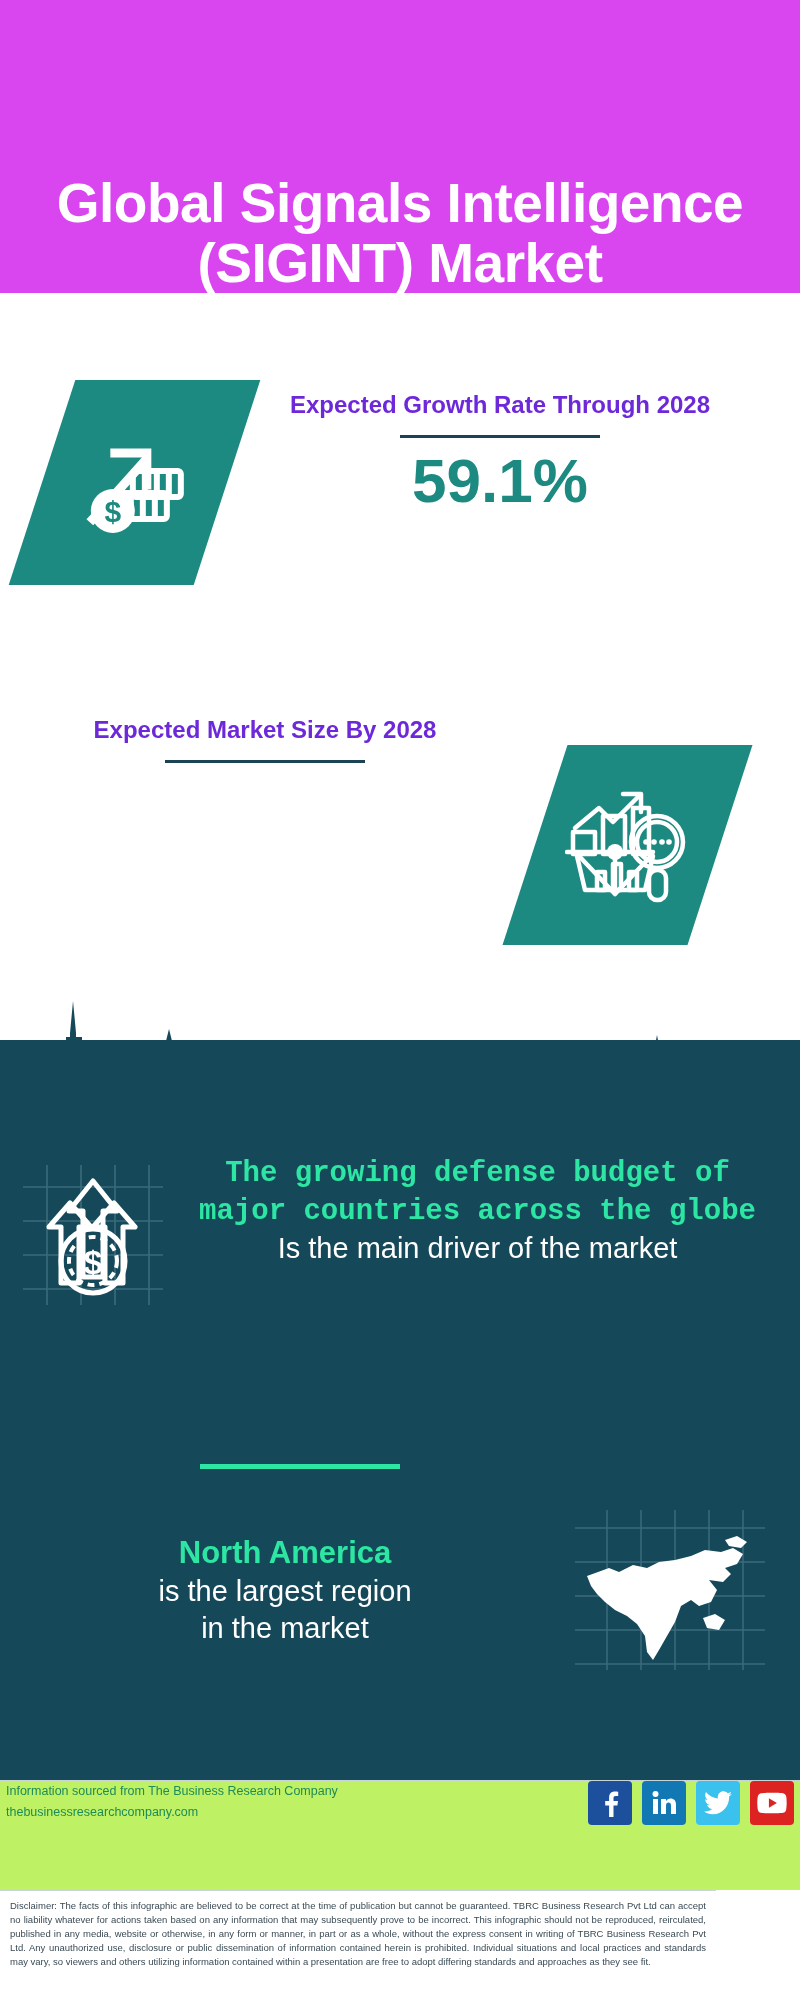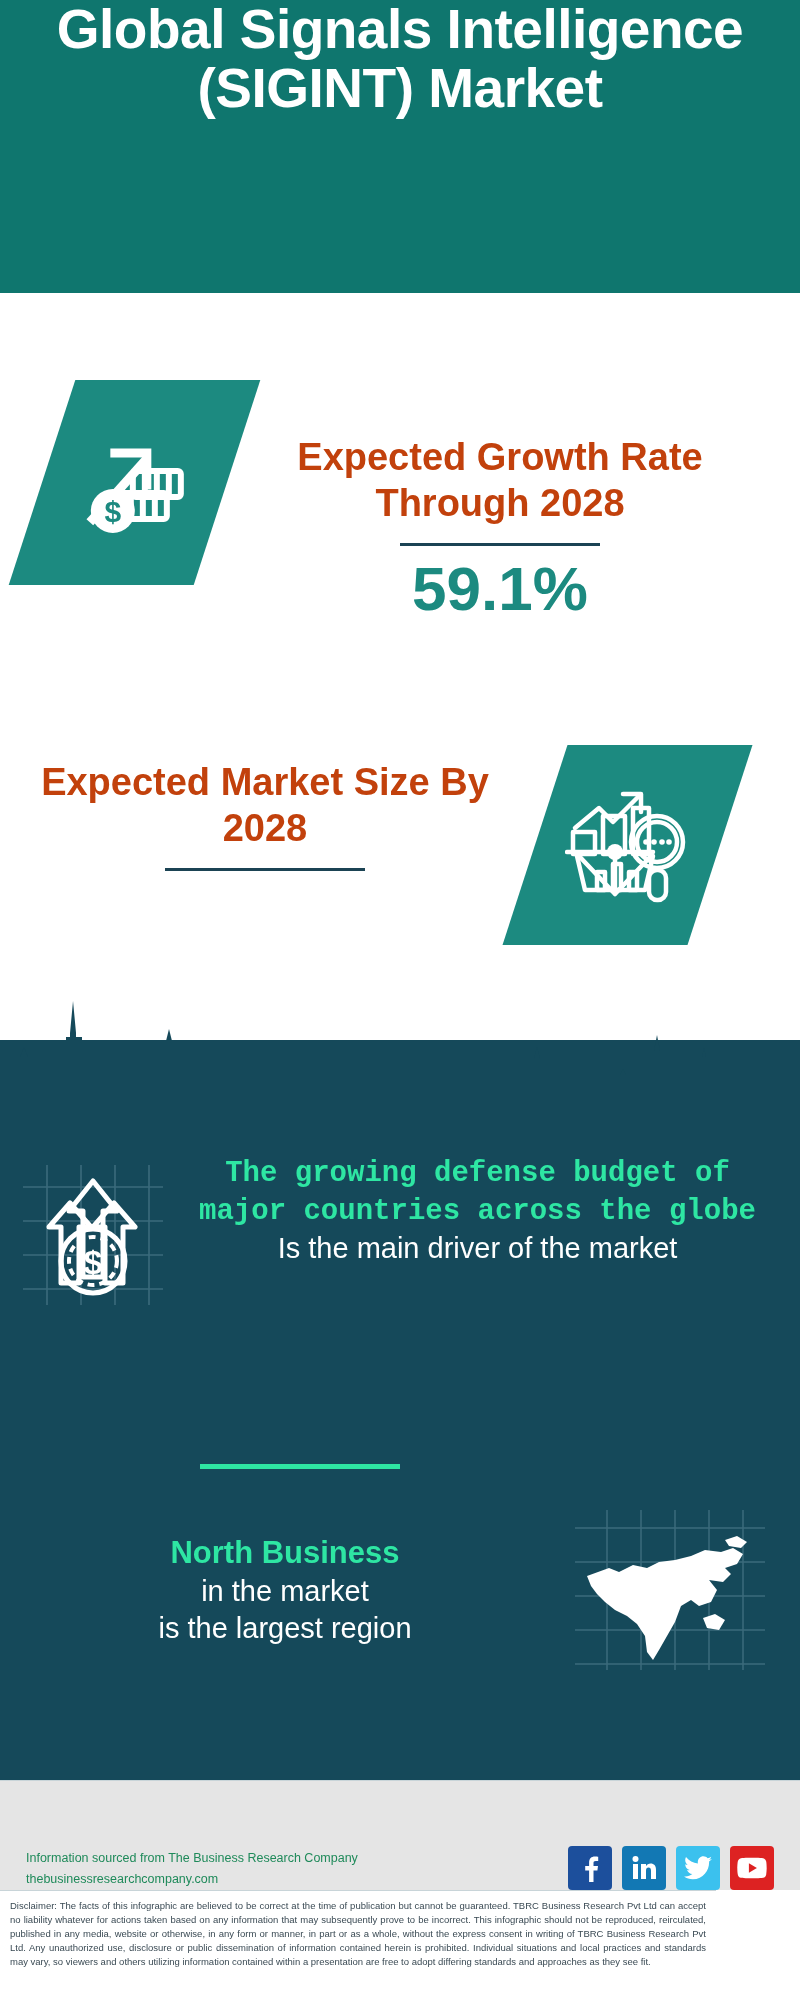--- a/index.html
+++ b/index.html
@@ -21,23 +21,23 @@
     background: #ffffff;
     overflow: hidden;
   }
 
   
   .header {
     position: absolute;
     left: 0; top: 0;
     width: 800px;
     height: 293px;
-    background: #0f766e;
-    display: flex;
-    align-items: flex-start;
+    background: #d946ef;
+    display: flex;
+    align-items: flex-end;
     justify-content: center;
   }
   .header-title {
     color: #ffffff;
     font-size: 55px;
     line-height: 1.08;
     font-weight: bold;
     text-align: center;
     letter-spacing: -0.5px;
     padding: 0 30px;
@@ -81,25 +81,24 @@
     width: 185px;
     height: 200px;
   }
 
   
   .stat-block {
     position: absolute;
     text-align: center;
   }
   .stat-label {
-    color: #c2410c;
-    font-size: 38px;
+    color: #6d28d9;
+    font-size: 24px;
     font-weight: bold;
     line-height: 1.22;
-    margin-top: 44px;
   }
   .stat-rule {
     width: 200px;
     height: 3px;
     background: #1b4354;
     margin: 16px auto 10px auto;
   }
   .stat-value {
     color: #1c8a80;
     font-size: 62px;
@@ -210,25 +209,25 @@
     align-items: center;
   }
 
   
   .footer {
     position: absolute;
     left: 0;
     top: 1780px;
     width: 800px;
     height: 110px;
-    background: #e5e5e5;
+    background: #bef264;
     border-top: 1px solid #c8d4d8;
     display: flex;
-    align-items: flex-end;
-    padding: 0 26px;
+    align-items: flex-start;
+    padding: 0 6px;
     box-sizing: border-box;
   }
   .footer-source {
     flex: 1;
     color: #1f8a5a;
     font-size: 12.5px;
     line-height: 1.7;
   }
   .social {
     display: flex;
@@ -413,23 +412,23 @@
     <div class="driver-text">
       <div class="accent-text">The growing defense budget of major countries across the globe</div>
       <div class="plain-text">Is the main driver of the market</div>
     </div>
   </div>
 
   <div class="mid-rule"></div>
 
   <div class="region-row">
     <div class="region-text">
-      <div class="region-title">North Business</div>
+      <div class="region-title">North America</div>
+      <div class="region-sub">is the largest region</div>
       <div class="region-sub">in the market</div>
-      <div class="region-sub">is the largest region</div>
     </div>
     <div class="region-map-wrap">
       <svg width="190" height="160" viewBox="0 0 190 160">
         <g stroke="#3b6b7c" stroke-width="1.5" fill="none">
           <path d="M32 0 L32 160 M66 0 L66 160 M100 0 L100 160 M134 0 L134 160 M168 0 L168 160"></path>
           <path d="M0 18 L190 18 M0 52 L190 52 M0 86 L190 86 M0 120 L190 120 M0 154 L190 154"></path>
         </g>
         <path fill="#ffffff" d="
           M12 66 L34 58 L44 62 L58 55 L72 58 L84 52 L100 50 L116 46 L130 40
           L146 42 L158 38 L168 44 L162 54 L150 58 L156 64 L148 72 L134 70

